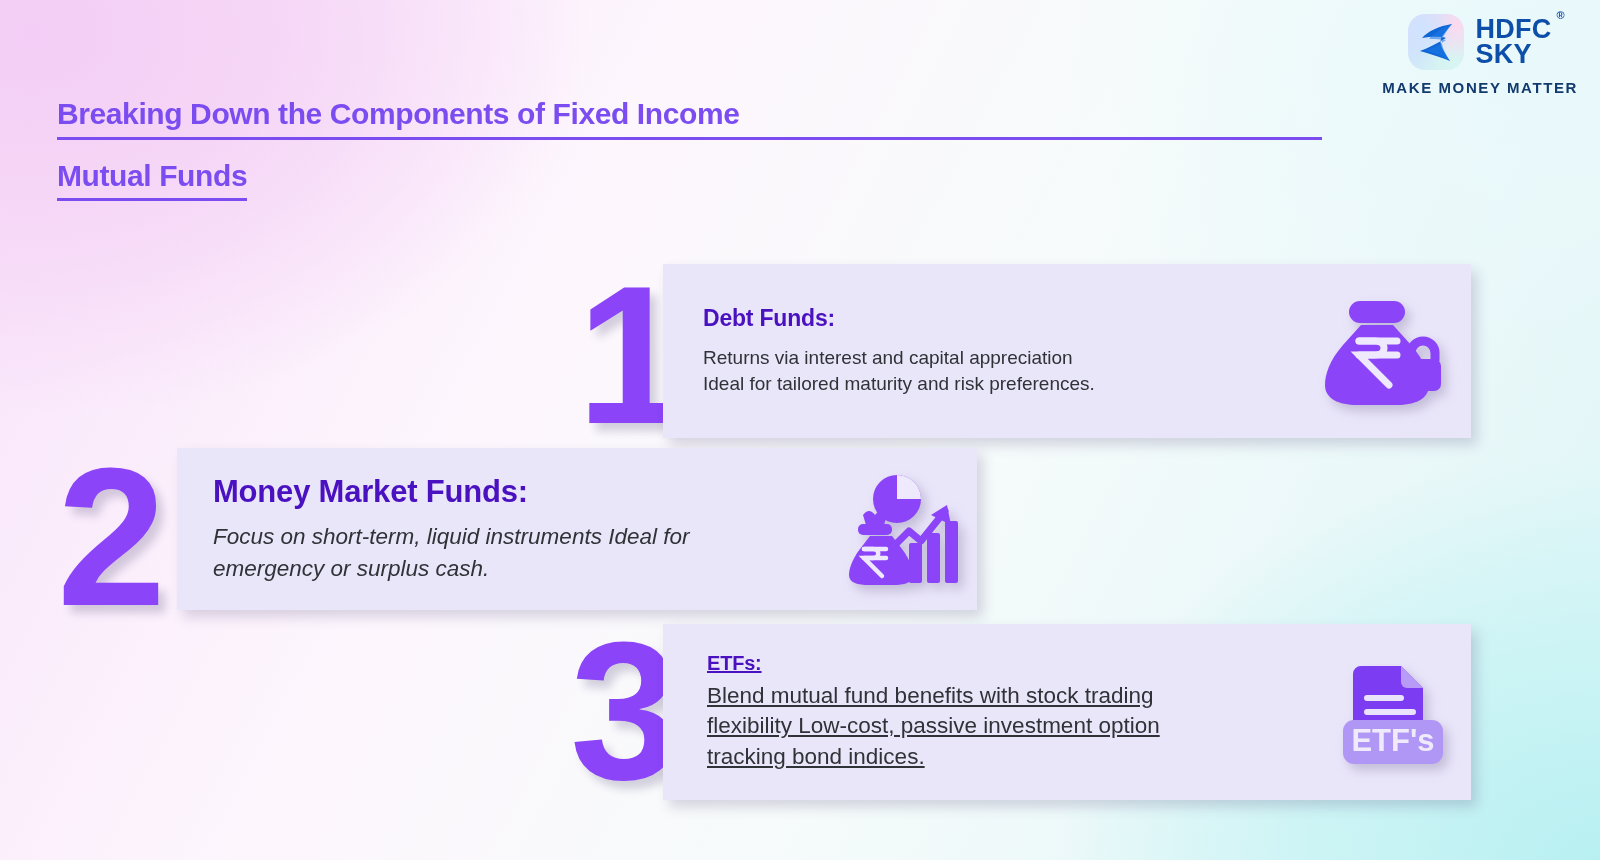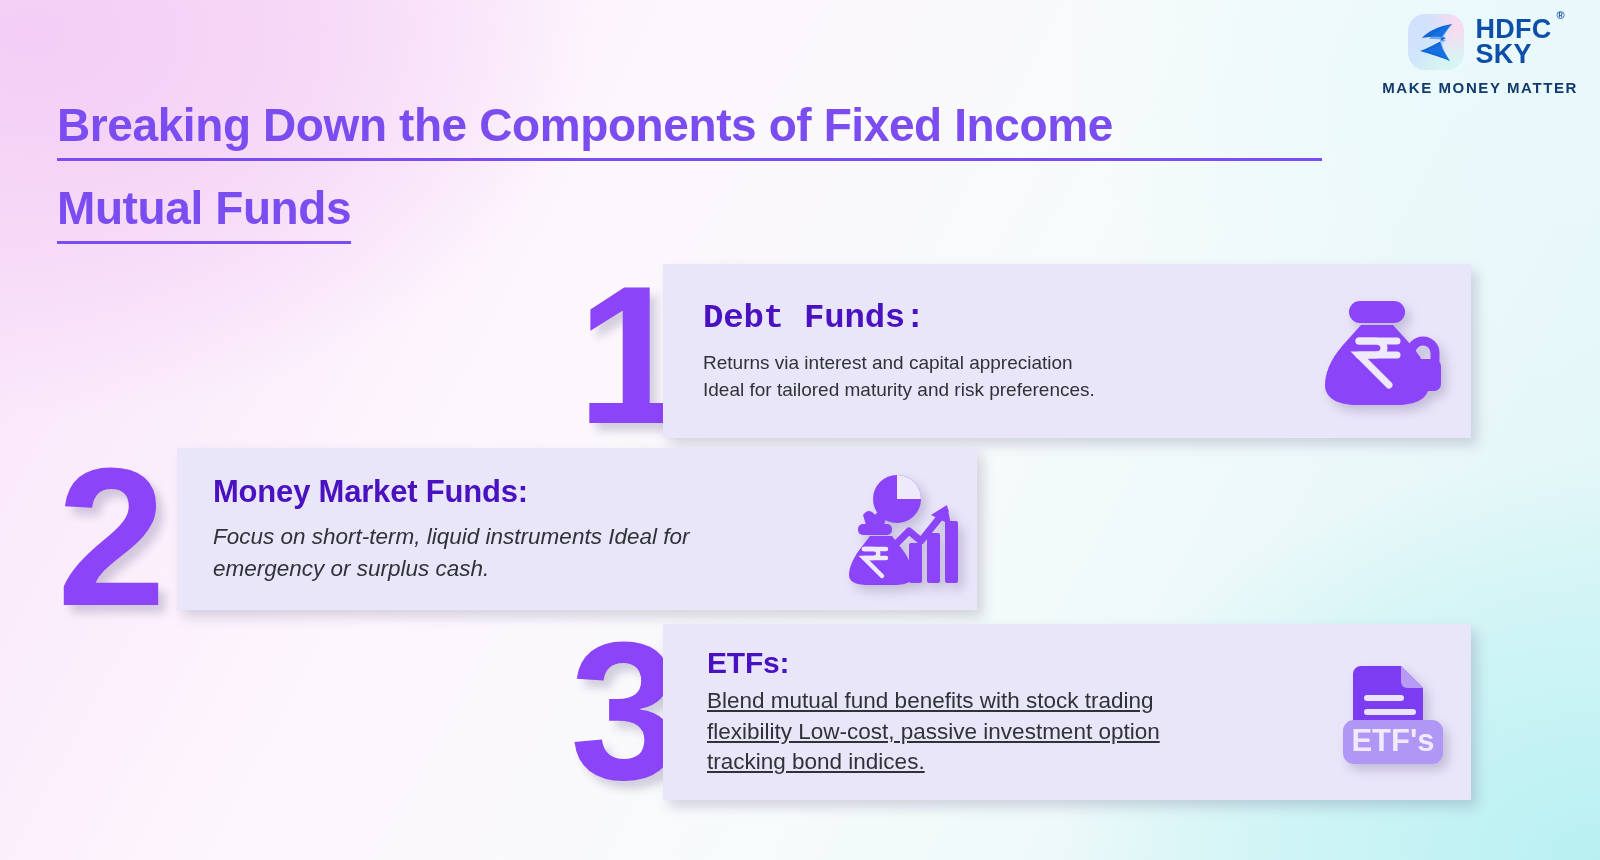--- a/index.html
+++ b/index.html
@@ -52,21 +52,21 @@
     letter-spacing:1.6px;
   }
 
   
   #title{
     position:absolute; left:57px; top:94px;
     width:1290px;
   }
   #title .line{
     display:block; width:max-content; max-width:1270px;
-    font-size:46px; font-weight:700; color:#7b4df0;
+    font-size:30px; font-weight:700; color:#7b4df0;
     letter-spacing:-0.4px; line-height:1.35;
     border-bottom:3.5px solid #7b4df0;
     padding-bottom:2px;
   }
   #title .line.l1{ width:1265px; }
   #title .line.l2{ margin-top:16px; }
 
   
   .card{
     position:absolute;
@@ -89,33 +89,33 @@
     line-height:1; letter-spacing:-4px;
     text-shadow:7px 8px 9px rgba(70,60,110,0.22);
     -webkit-user-select:none; user-select:none;
   }
   .icon-wrap{
     flex:none; display:flex; align-items:center; justify-content:center;
   }
 
   
   #card1{ left:663px; top:264px; width:808px; height:174px; padding:0 24px 0 40px; }
-  #card1 h3{ font-size:34px;font-family:Liberation Mono, monospace; }
+  #card1 h3{ font-size:23px; }
   #card1 p{ font-size:19px; line-height:1.38; margin-top:13px; }
   #num1{ left:577px; top:258px; font-size:196px; }
 
   
   #card2{ left:177px; top:448px; width:800px; height:162px; padding:0 12px 0 36px; }
   #card2 h3{ font-size:31px; }
   #card2 p{ font-size:22.5px; line-height:1.38; margin-top:11px;font-style:italic; }
   #num2{ left:57px; top:440px; font-size:196px; }
 
   
   #card3{ left:663px; top:624px; width:808px; height:176px; padding:0 24px 0 44px; }
-  #card3 h3{ font-size:30px; }
+  #card3 h3{ font-size:20px;text-decoration:underline; }
   #card3 p{ font-size:22.5px; line-height:1.36; margin-top:6px;text-decoration:underline; }
   #num3{ left:570px; top:614px; font-size:196px; }
 
   .shadow-soft{ filter:drop-shadow(5px 6px 6px rgba(70,60,110,0.25)); }
 </style>
 </head>
 <body>
 
 <div id="stage">
 

